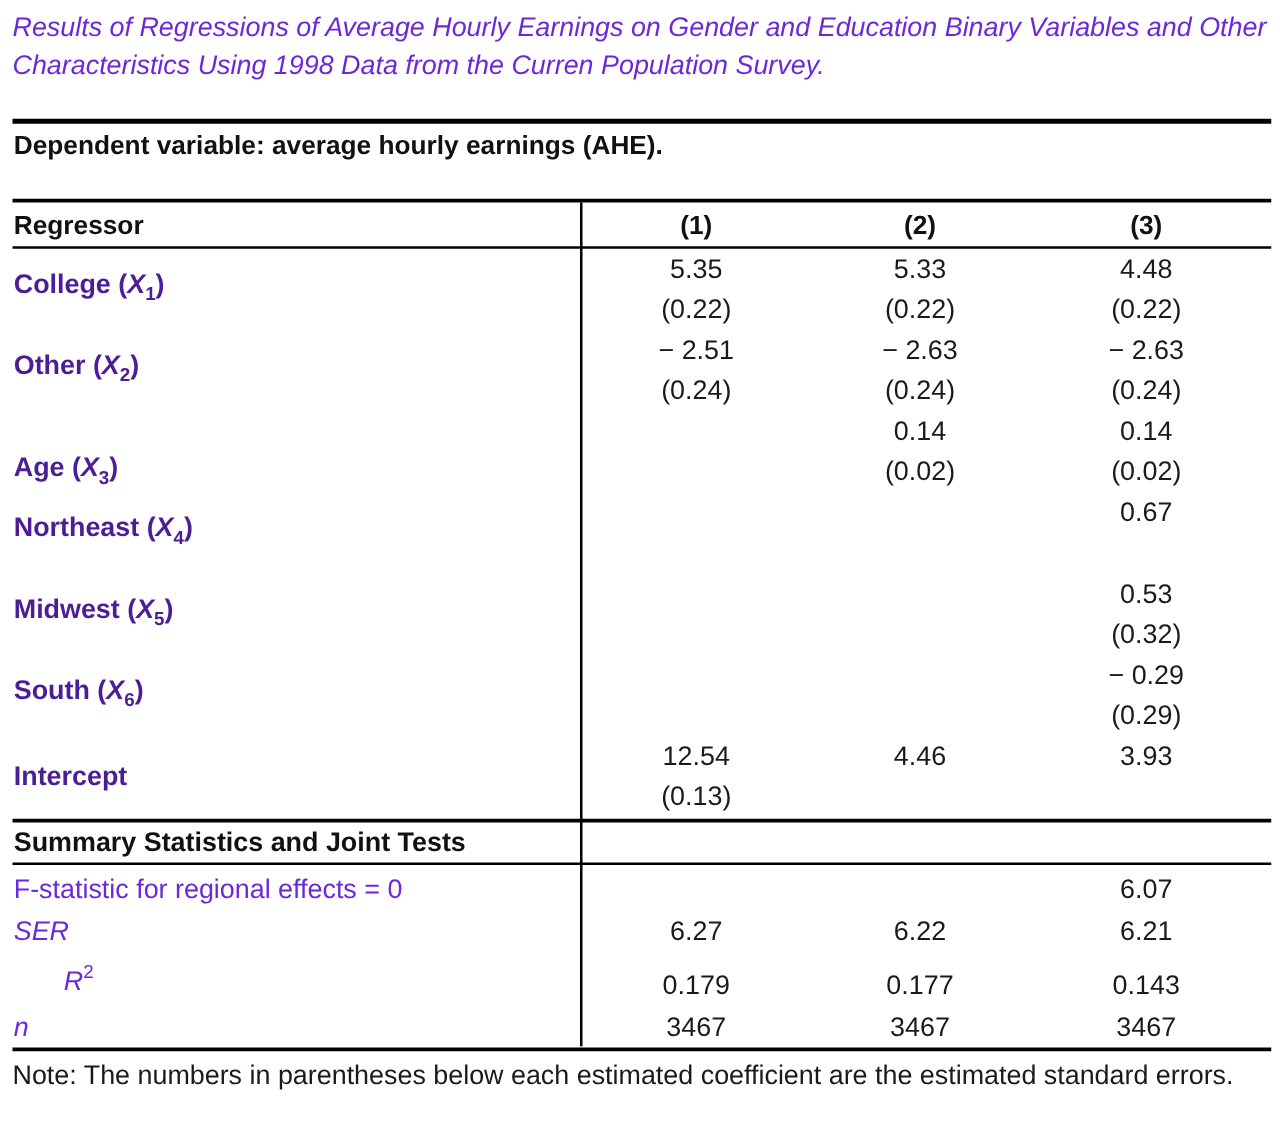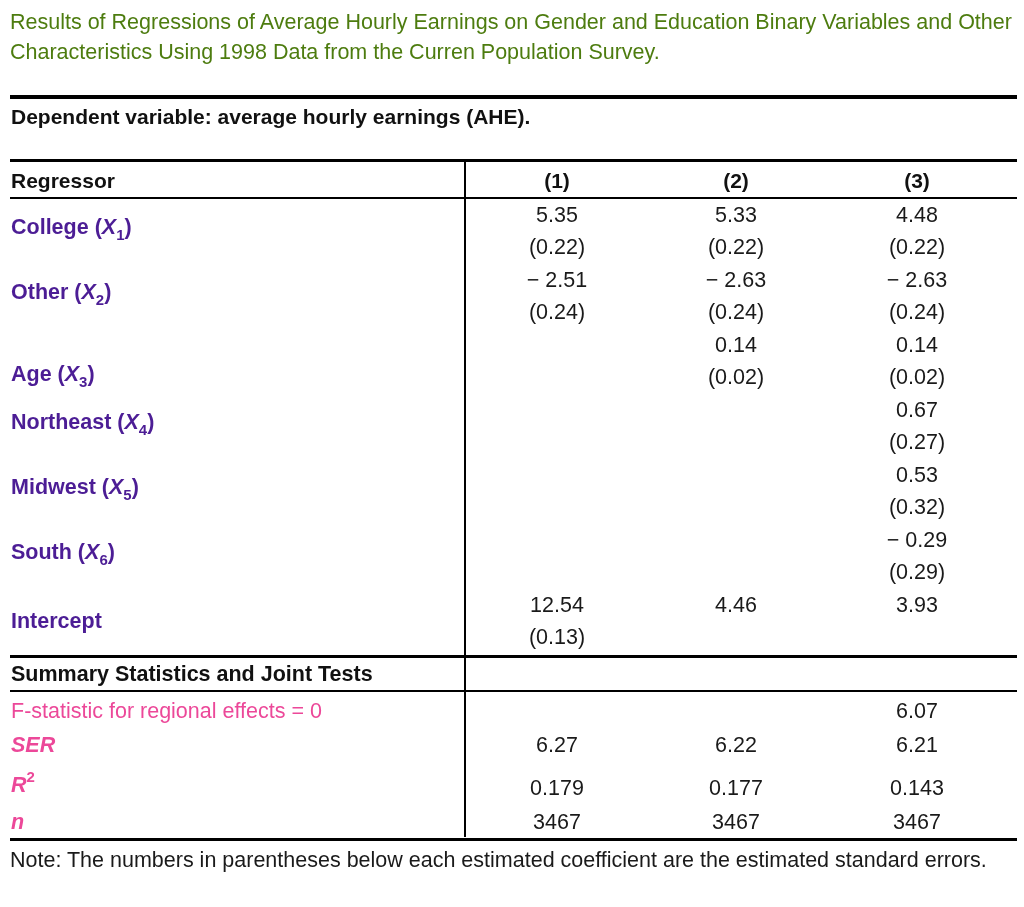--- a/index.html
+++ b/index.html
@@ -2,21 +2,21 @@
 <html><head>
   <meta charset="utf-8">
   <style>
     html, body { margin: 0; padding: 0; background: #ffffff; }
     body {
       width: 1024px; height: 907px; position: relative; overflow: hidden;
       font-family: "Liberation Sans", sans-serif; color: #111111;
     }
     .title {
       position: absolute; left: 10px; top: 7px; width: 1005px;
-      font-size: 21.5px; line-height: 30px; color: #4d7c0f;
+      font-size: 21.5px; line-height: 30px; color: #6d28d9; font-style: italic;
     }
     .rule { position: absolute; left: 10px; width: 1007px; background: #000; }
     .depvar {
       position: absolute; left: 11px; top: 103px;
       font-size: 21px; font-weight: bold; line-height: 28px;
     }
     .vline { position: absolute; left: 464px; width: 2px; background: #000; }
     .hdr-label {
       position: absolute; left: 11px; top: 167px;
       font-size: 21px; font-weight: bold; line-height: 28px;
@@ -32,22 +32,22 @@
     .rowlabel sub { font-size: 15px; vertical-align: -6px; line-height: 0; }
     .cell {
       position: absolute; width: 140px; text-align: center;
       font-size: 21.5px; line-height: 32px; color: #1a1a1a;
     }
     .cell .se { display: block; }
     .sumhdr {
       position: absolute; left: 11px; top: 660px;
       font-size: 21.5px; font-weight: bold; line-height: 28px;
     }
-    .stat-label { position: absolute; left: 11px; font-size: 21.5px; line-height: 28px; color: #ec4899; }
-    .stat-label.it { font-style: italic; font-weight: bold; }
+    .stat-label { position: absolute; left: 11px; font-size: 21.5px; line-height: 28px; color: #6d28d9; }
+    .stat-label.it { font-style: italic; }
     .stat-label sup { font-size: 15px; font-style: normal; vertical-align: 10px; line-height: 0; }
     .stat-cell {
       position: absolute; width: 140px; text-align: center;
       font-size: 21.5px; line-height: 28px; color: #1a1a1a;
     }
     .note {
       position: absolute; left: 10px; top: 845px; width: 1005px;
       font-size: 21.5px; line-height: 30px; color: #1a1a1a;
     }
   </style>
@@ -79,21 +79,21 @@
 <div class="cell" style="left:847px;top:264px;"><span>− 2.63</span><span class="se">(0.24)</span></div>
 
 <div class="rowlabel" style="top:343px;margin-top:17px;"><span>Age (</span><i>X</i><sub>3</sub><span>)</span></div>
 <div class="cell" style="left:487px;top:329px;"><span></span><span class="se"></span></div>
 <div class="cell" style="left:666px;top:329px;"><span>0.14</span><span class="se">(0.02)</span></div>
 <div class="cell" style="left:847px;top:329px;"><span>0.14</span><span class="se">(0.02)</span></div>
 
 <div class="rowlabel" style="top:408px;"><span>Northeast (</span><i>X</i><sub>4</sub><span>)</span></div>
 <div class="cell" style="left:487px;top:394px;"><span></span><span class="se"></span></div>
 <div class="cell" style="left:666px;top:394px;"><span></span><span class="se"></span></div>
-<div class="cell" style="left:847px;top:394px;"><span>0.67</span><span class="se">(0.27)</span></div>
+<div class="cell" style="left:847px;top:394px;"><span>0.67</span></div>
 
 <div class="rowlabel" style="top:473px;"><span>Midwest (</span><i>X</i><sub>5</sub><span>)</span></div>
 <div class="cell" style="left:487px;top:459px;"><span></span><span class="se"></span></div>
 <div class="cell" style="left:666px;top:459px;"><span></span><span class="se"></span></div>
 <div class="cell" style="left:847px;top:459px;"><span>0.53</span><span class="se">(0.32)</span></div>
 
 <div class="rowlabel" style="top:538px;"><span>South (</span><i>X</i><sub>6</sub><span>)</span></div>
 <div class="cell" style="left:487px;top:524px;"><span></span><span class="se"></span></div>
 <div class="cell" style="left:666px;top:524px;"><span></span><span class="se"></span></div>
 <div class="cell" style="left:847px;top:524px;"><span>− 0.29</span><span class="se">(0.29)</span></div>
@@ -110,21 +110,21 @@
 <div class="stat-label" style="top:697px;">F-statistic for regional effects = 0</div>
 <div class="stat-cell" style="left:487px;top:697px;"></div>
 <div class="stat-cell" style="left:666px;top:697px;"></div>
 <div class="stat-cell" style="left:847px;top:697px;">6.07</div>
 
 <div class="stat-label it" style="top:731px;">SER</div>
 <div class="stat-cell" style="left:487px;top:731px;">6.27</div>
 <div class="stat-cell" style="left:666px;top:731px;">6.22</div>
 <div class="stat-cell" style="left:847px;top:731px;">6.21</div>
 
-<div class="stat-label it" style="top:771px;"><span>R</span><sup>2</sup></div>
+<div class="stat-label it" style="top:771px;margin-left:40px;"><span>R</span><sup>2</sup></div>
 <div class="stat-cell" style="left:487px;top:774px;">0.179</div>
 <div class="stat-cell" style="left:666px;top:774px;">0.177</div>
 <div class="stat-cell" style="left:847px;top:774px;">0.143</div>
 
 <div class="stat-label it" style="top:808px;">n</div>
 <div class="stat-cell" style="left:487px;top:808px;">3467</div>
 <div class="stat-cell" style="left:666px;top:808px;">3467</div>
 <div class="stat-cell" style="left:847px;top:808px;">3467</div>
 
 <div class="rule" style="top:838px;height:3px;"></div>

